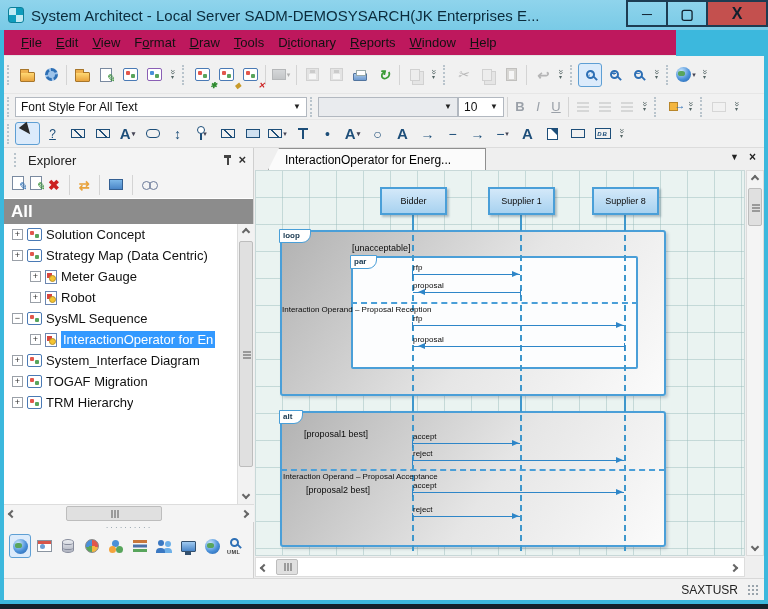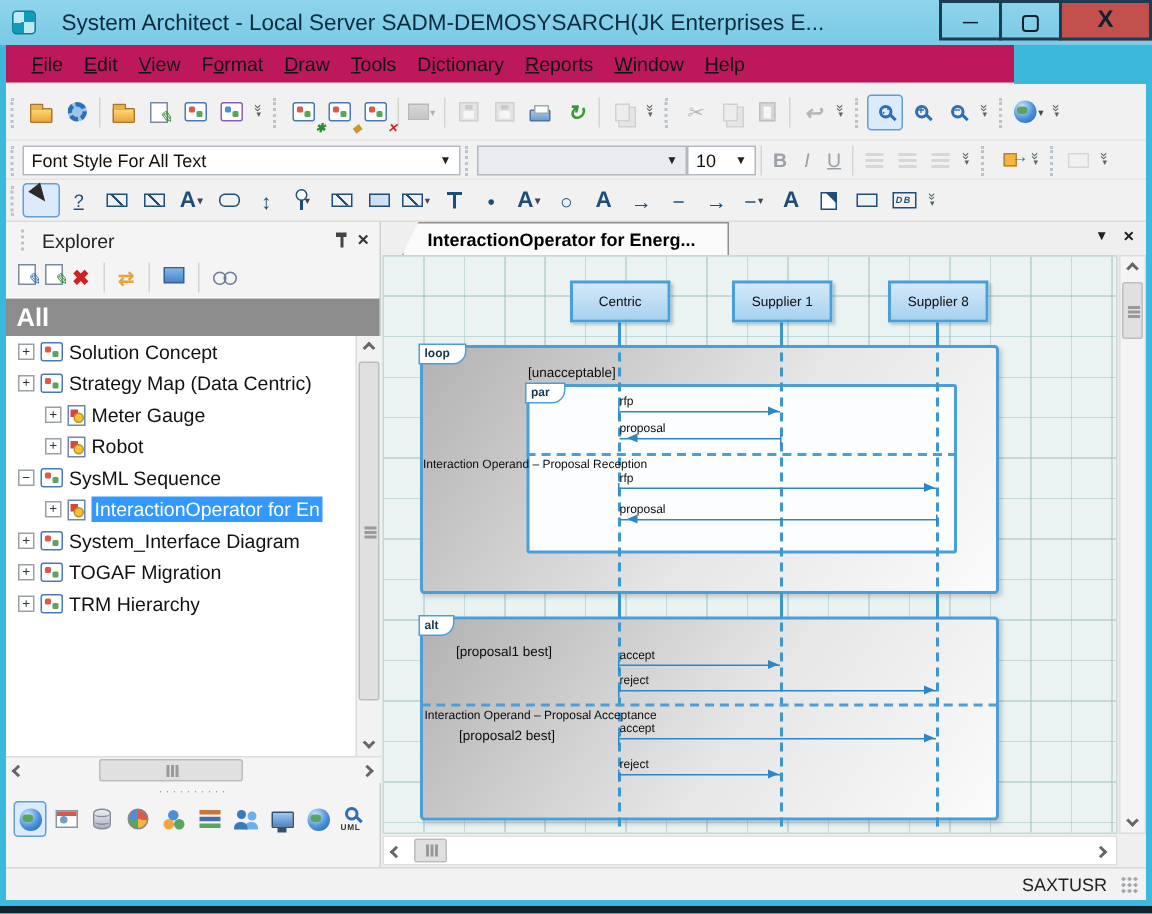--- a/index.html
+++ b/index.html
@@ -1,20 +1,20 @@
 <!DOCTYPE html>
 <html><head>
 <meta charset="utf-8">
 <style>
 *{margin:0;padding:0;box-sizing:border-box}
 html,body{width:768px;height:609px;overflow:hidden}
 body{font-family:"Liberation Sans",sans-serif;background:#3cb8dd}
 .win{position:relative;width:768px;height:609px;background:#3cb8dd}
 
-.tbar{position:absolute;left:0;top:0;width:768px;height:30px;display:flex;align-items:center;background:linear-gradient(#8fd4ec,#79cae6);padding-left:8px;gap:17px}
+.tbar{position:absolute;left:0;top:0;width:768px;height:30px;display:flex;align-items:center;background:linear-gradient(#8fd4ec,#79cae6);padding-left:8px;gap:7px}
 .appic{width:16px;height:16px;border-radius:3px;background:conic-gradient(#0f9cbc 0 90deg,#bfeaf4 0 180deg,#0f9cbc 0 270deg,#bfeaf4 0);flex:none;border:1px solid #0c7f9a}
 .title{font-size:15px;color:#0b2b3c;flex:1;white-space:nowrap;overflow:hidden}
 .wbtns{display:flex;height:30px;align-items:flex-start}
 .wbtn{width:42px;height:27px;border:2px solid #1d3c52;display:flex;align-items:center;justify-content:center;font-weight:bold;color:#10202e;font-size:14px;margin-left:-2px;background:transparent}
 .wbtn.close{width:62px;background:#c4504e;font-size:16px}
 
 .menubar{position:absolute;top:30px;left:4px;width:672px;height:26px;background:#be185d;display:flex;align-items:center;padding-left:10px;border-bottom:1px solid #e3e3e3}
 .mitem{padding:4px 7px;font-size:13px;color:#121212;white-space:nowrap}
 
 .trow{position:absolute;left:4px;width:760px;background:#f1f1f1;display:flex;align-items:center}
@@ -141,21 +141,21 @@
 .monitor::after{content:'';position:absolute;left:3px;bottom:-4px;width:6px;height:3px;background:#33506e}
 .umls{position:relative;width:18px;height:16px}
 .umls .mag{position:absolute;left:3px;top:0}
 .umls i{position:absolute;left:0;bottom:-1px;font-style:normal;font-size:5.5px;font-weight:bold;color:#333;letter-spacing:.5px}
 .moreb{display:flex;flex-direction:column;align-items:center;color:#445}
 .moreb::before{content:'»';font-size:11px;line-height:8px}
 .moreb::after{content:'▾';font-size:6px}
 
 .doc{flex:1;position:relative;background:#efefef}
 .tabstrip{position:absolute;top:0;left:0;right:0;height:22px}
-.tab{position:absolute;left:14px;top:0;width:218px;height:22px;background:#fbfbfb;border:1px solid #8f8f8f;border-bottom:none;clip-path:polygon(11px 0,100% 0,100% 100%,0 100%);display:flex;align-items:center;padding:0 10px 0 16px;font-weight:bold;font-size:12px;color:#000;white-space:nowrap;overflow:hidden}
+.tab{position:absolute;left:14px;top:0;width:218px;height:22px;background:#fbfbfb;border:1px solid #8f8f8f;border-bottom:none;clip-path:polygon(11px 0,100% 0,100% 100%,0 100%);display:flex;align-items:center;padding:0 10px 0 16px;font-weight:normal;font-size:12px;color:#000;white-space:nowrap;overflow:hidden}
 .tabctl{position:absolute;right:8px;top:4px;display:flex;gap:10px;align-items:center;color:#222}
 .tabctl .da{font-size:9px}
 .tabctl .tx{font-size:12px;font-weight:bold;line-height:10px}
 .canvas{position:absolute;left:1px;top:22px;width:490px;height:386px;background-color:#eaf3f1;overflow:hidden;border:1px solid #c8d8d8;background-image:repeating-linear-gradient(to right,transparent 0 26px,rgba(150,185,185,.45) 26px 27px),repeating-linear-gradient(to bottom,transparent 0 26px,rgba(150,185,185,.45) 26px 27px)}
 .cvs{position:absolute;right:0;top:22px;width:18px;height:386px;background:#f4f4f4;border:1px solid #dcdcdc}
 .cvs .vthumb{top:17px;height:38px;left:1px;width:14px}
 .chs{position:absolute;left:1px;bottom:1px;height:20px;width:490px;background:#fff;border:1px solid #ddd}
 .chs .sb{height:20px;top:0}
 .chs .hthumb{left:20px;width:22px;top:1px;height:16px}
 
@@ -541,21 +541,21 @@
       <div class="tabstrip">
         <div class="tab">InteractionOperator for Energ...</div>
         <div class="tabctl">
           <span class="da">▼</span>
           <span class="tx">×</span>
         </div>
       </div>
 
       <div class="canvas">
 
-        <div class="lhead" style="left:124px">Centric</div>
+        <div class="lhead" style="left:124px">Bidder</div>
         <div class="lhead" style="left:232px">Supplier 1</div>
         <div class="lhead" style="left:336px">Supplier 8</div>
 
         <div class="ll" style="left:156px"></div>
         <div class="ll" style="left:264px"></div>
         <div class="ll" style="left:368px"></div>
         <div class="lls" style="left:156px;top:44px;height:16px"></div>
         <div class="lls" style="left:264px;top:44px;height:16px"></div>
         <div class="lls" style="left:368px;top:44px;height:16px"></div>
         <div class="lls" style="left:156px;top:224px;height:17px"></div>

